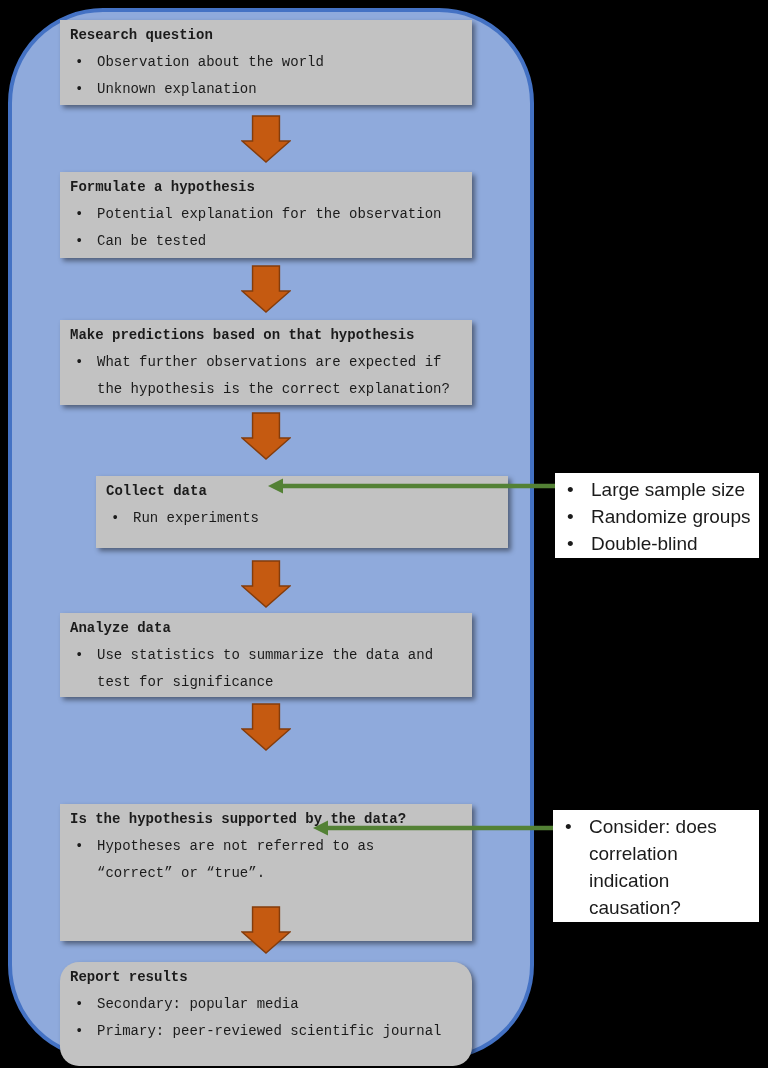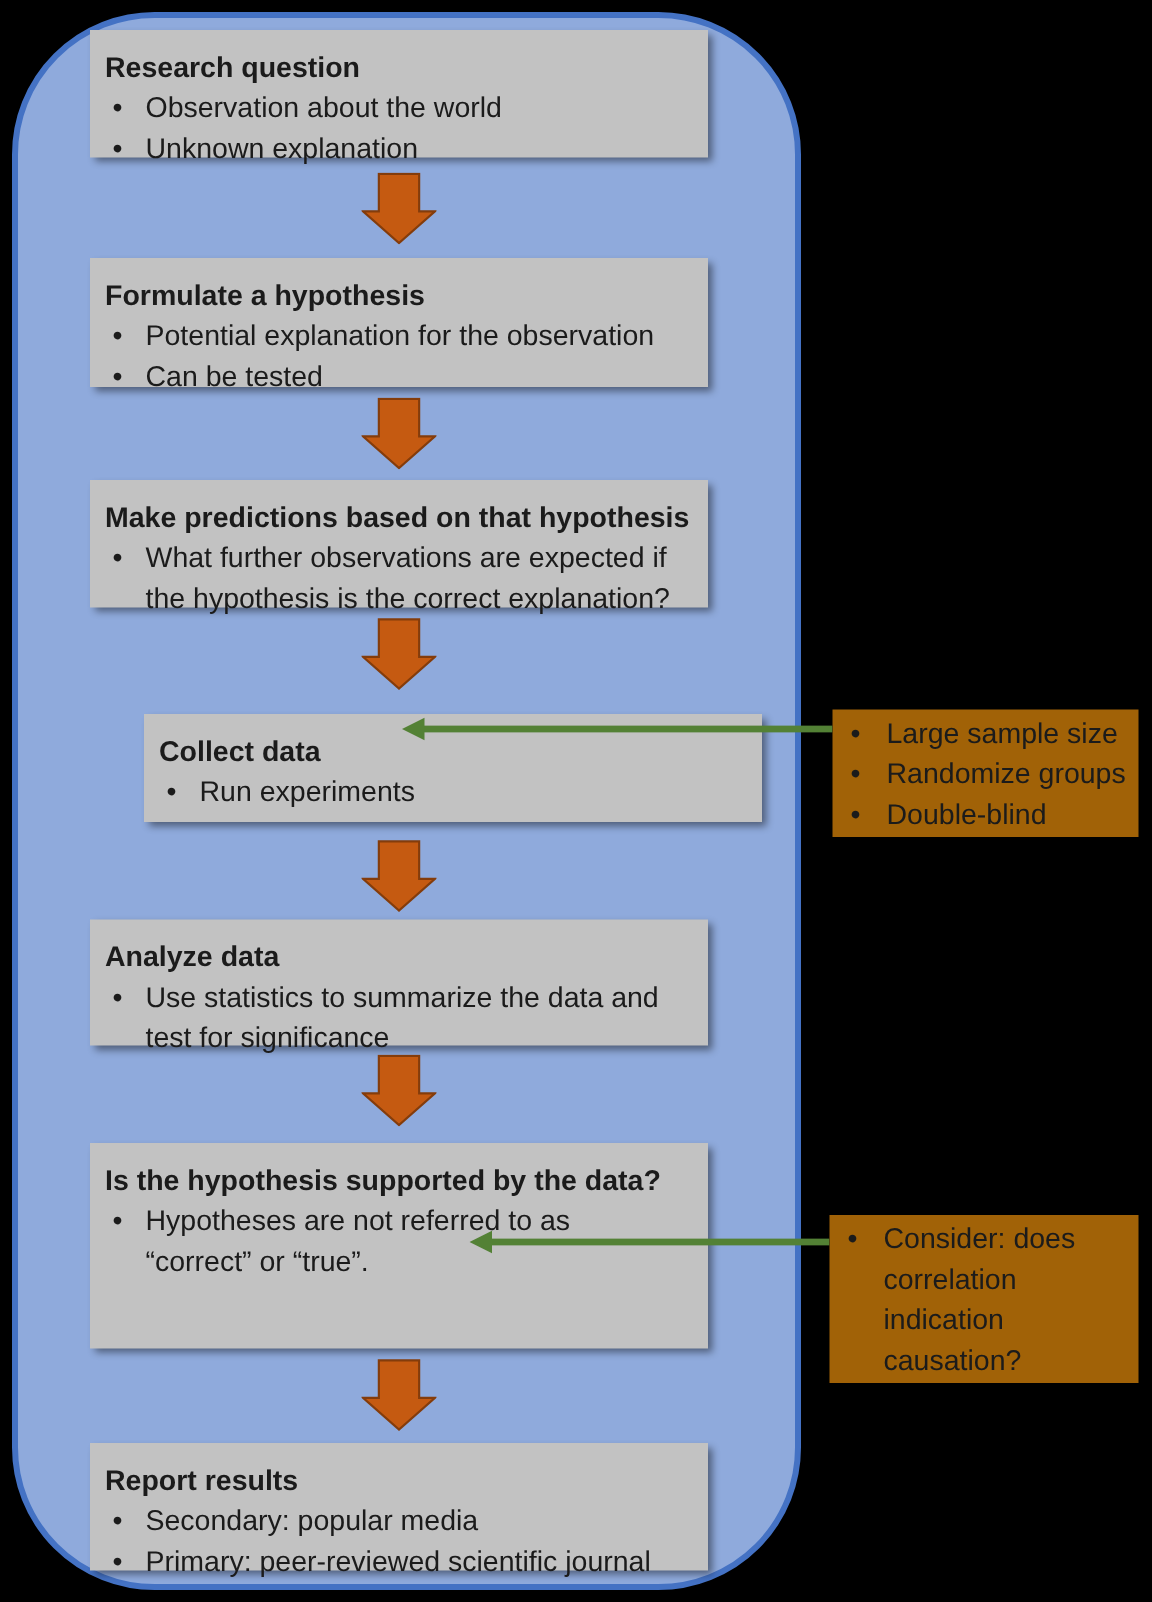--- a/index.html
+++ b/index.html
@@ -17,51 +17,52 @@
     background: #8faadc;
     border: 4px solid #4472c4;
     border-radius: 95px;
   }
   .step {
     position: absolute;
     left: 60px; width: 412px;
     background: #c2c2c2;
     box-shadow: 3px 3px 5px rgba(0,0,0,0.45);
     color: #1b1b1b;
-    font-size: 19px; line-height: 27px;
+    font-size: 14px; line-height: 27px;
     box-sizing: border-box;
-    padding-top: 12px;
+    padding-top: 2px;
+    font-family: Liberation Mono, monospace;
   }
   .step .ttl { font-weight: bold; padding: 0 8px 0 10px; }
   .step ul, .note ul { margin: 0; padding: 0; list-style: none; }
   .step li {
     position: relative;
     padding-left: 37px; padding-right: 6px;
   }
   .step li::before {
     content: "\2022";
     position: absolute; left: 15px; top: 0;
   }
   .s1 { top: 20px;  height: 85px; }
   .s2 { top: 172px; height: 86px; }
   .s3 { top: 320px; height: 85px; }
   .s4 { top: 476px; height: 72px; margin-left: 36px; }
   .s5 { top: 613px; height: 84px; }
-  .s6 { top: 762px; height: 137px; }
-  .s7 { top: 962px; height: 85px; }
+  .s6 { top: 804px; height: 137px; }
+  .s7 { top: 962px; height: 104px; border-radius: 19px; }
   .s6 li { max-width: 318px; }
   .down-arrow {
     position: absolute;
     left: 241px; width: 50px; height: 48px;
   }
   .a1 { top: 115px; } .a2 { top: 265px; } .a3 { top: 412px; }
   .a4 { top: 560px; } .a5 { top: 703px; } .a6 { top: 906px; }
   .note {
     position: absolute;
-    background: #a16207;
+    background: #ffffff;
     color: #1b1b1b;
     font-size: 19px; line-height: 27px;
     box-sizing: border-box;
     padding-top: 3px;
     box-shadow: 2px 2px 4px rgba(0,0,0,0.5);
   }
   .note li {
     position: relative;
     padding-left: 36px; padding-right: 6px;
   }

